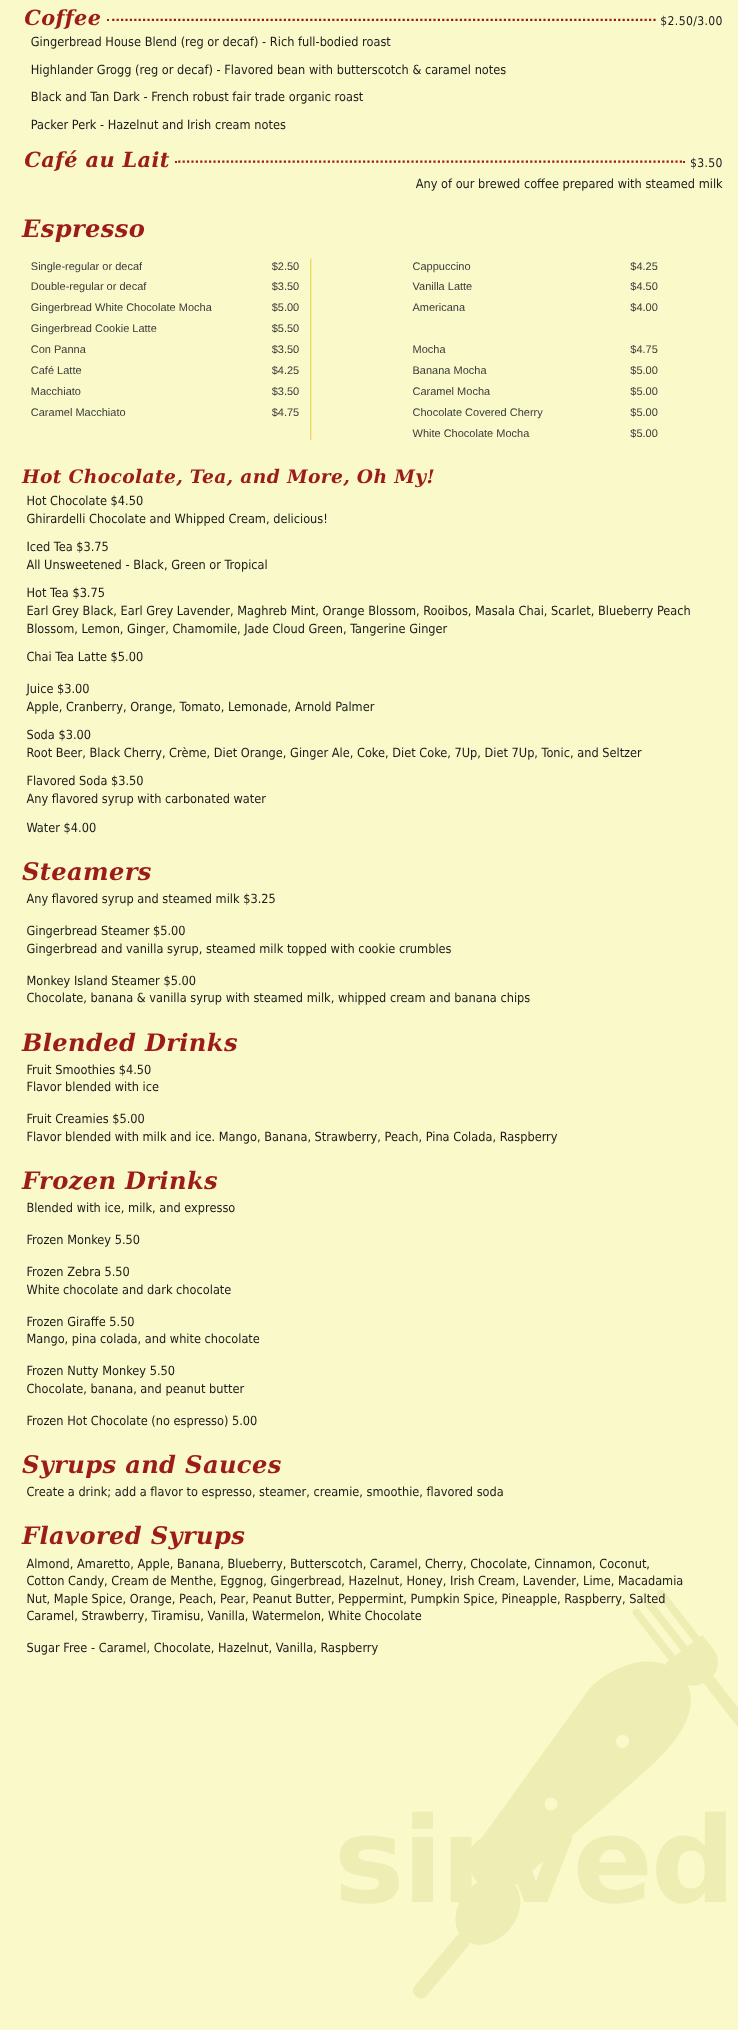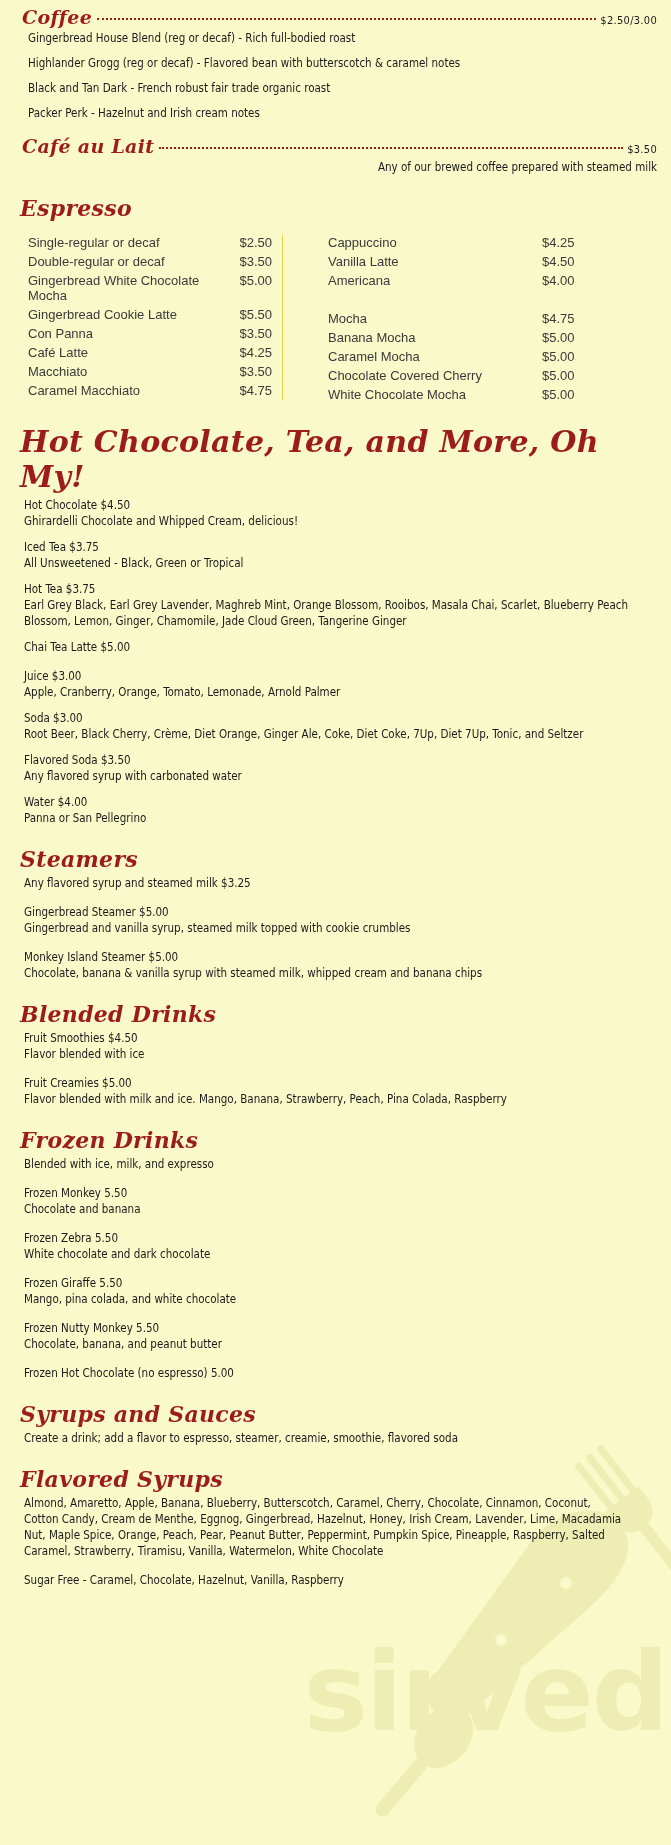--- a/index.html
+++ b/index.html
@@ -71,42 +71,42 @@
     font-size: 11px;
     font-family: "DejaVu Sans Condensed", "Liberation Sans", sans-serif;
     font-style: normal;
     font-weight: normal;
     white-space: nowrap;
   }
   .sec-head {
     font-size: 22px;
     margin: 20px 0 3px 2px;
   }
-  .sec-head.big { font-size: 30px; }
+  .sec-head.big { font-size: 17px; }
 
   
   .line {
     font-size: 11.5px;
     line-height: 16px;
     margin: 0 0 0 6px;
     color: #1a1a1a;
   }
   .blk { margin-bottom: 13px; }
   .coffee-item {
     font-size: 11.5px;
     line-height: 16px;
     margin: 0 0 9px 10px;
   }
 
   
   .esp-wrap {
     display: flex;
     margin: 12px 0 16px 10px;
     font-family: "Liberation Sans", sans-serif;
-    font-size: 13px;
+    font-size: 10px;
     color: #3a3a3a;
   }
   .esp-col { display: flex; flex-direction: column; }
   .esp-col.left { width: 244px; padding-right: 10px; }
   .esp-col.right { width: 330px; padding-left: 14px; }
   .esp-divider {
     width: 1px;
     background: #e8d24a;
     align-self: stretch;
     margin: 2px 0 4px 0;
@@ -115,21 +115,21 @@
     display: flex;
     justify-content: space-between;
     align-items: flex-start;
     line-height: 15px;
     padding: 2px 0;
   }
   .esp-row .nm { padding-right: 8px; }
   .esp-row .pr { white-space: nowrap; }
   .esp-row.blank { visibility: hidden; }
   .esp-col.right .esp-row .pr { width: 54px; text-align: left; }
-  .esp-col.right .esp-row { justify-content: center; gap: 16px; }
+  .esp-col.right .esp-row { justify-content: flex-end; }
   .esp-col.right .esp-row .nm { width: 190px; }
 </style>
 </head>
 <body>
 
 <div id="watermark">
   <svg viewBox="0 0 360 400" xmlns="http://www.w3.org/2000/svg">
     <g fill="#eeedb4">
 
       <path d="M215 95 C240 70 280 60 300 85 C318 108 300 140 268 168
@@ -285,21 +285,20 @@
     <div class="blk" style="margin-bottom:10px;">
       <div class="line">Soda $3.00</div>
       <div class="line">Root Beer, Black Cherry, Crème, Diet Orange, Ginger Ale, Coke, Diet Coke, 7Up, Diet 7Up, Tonic, and Seltzer</div>
     </div>
     <div class="blk" style="margin-bottom:10px;">
       <div class="line">Flavored Soda $3.50</div>
       <div class="line">Any flavored syrup with carbonated water</div>
     </div>
     <div class="blk" style="margin-bottom:4px;">
       <div class="line">Water $4.00</div>
-      <div class="line">Panna or San Pellegrino</div>
     </div>
   </div>
 
   <div>
     <div class="sec-head fancy-head">Steamers</div>
     <div class="line blk">Any flavored syrup and steamed milk $3.25</div>
     <div class="blk">
       <div class="line">Gingerbread Steamer $5.00</div>
       <div class="line">Gingerbread and vanilla syrup, steamed milk topped with cookie crumbles</div>
     </div>
@@ -319,21 +318,20 @@
       <div class="line">Fruit Creamies $5.00</div>
       <div class="line">Flavor blended with milk and ice. Mango, Banana, Strawberry, Peach, Pina Colada, Raspberry</div>
     </div>
   </div>
 
   <div>
     <div class="sec-head fancy-head">Frozen Drinks</div>
     <div class="line blk">Blended with ice, milk, and expresso</div>
     <div class="blk">
       <div class="line">Frozen Monkey 5.50</div>
-      <div class="line">Chocolate and banana</div>
     </div>
     <div class="blk">
       <div class="line">Frozen Zebra 5.50</div>
       <div class="line">White chocolate and dark chocolate</div>
     </div>
     <div class="blk">
       <div class="line">Frozen Giraffe 5.50</div>
       <div class="line">Mango, pina colada, and white chocolate</div>
     </div>
     <div class="blk">

